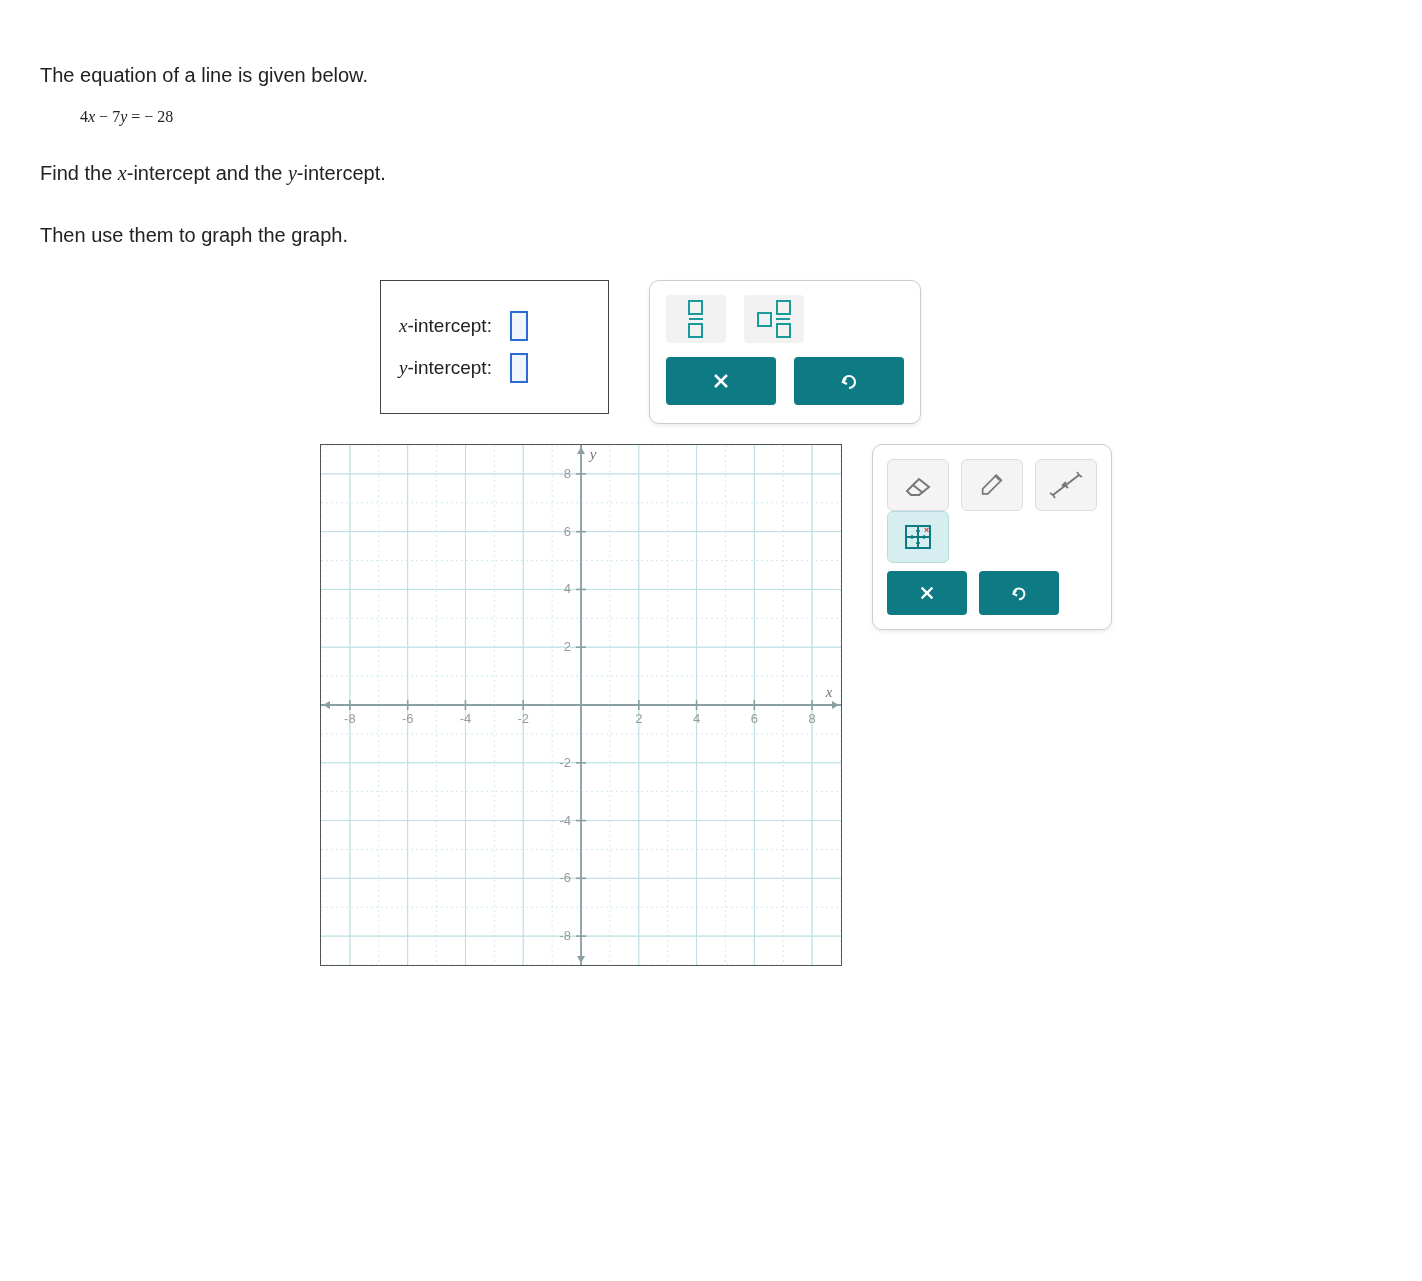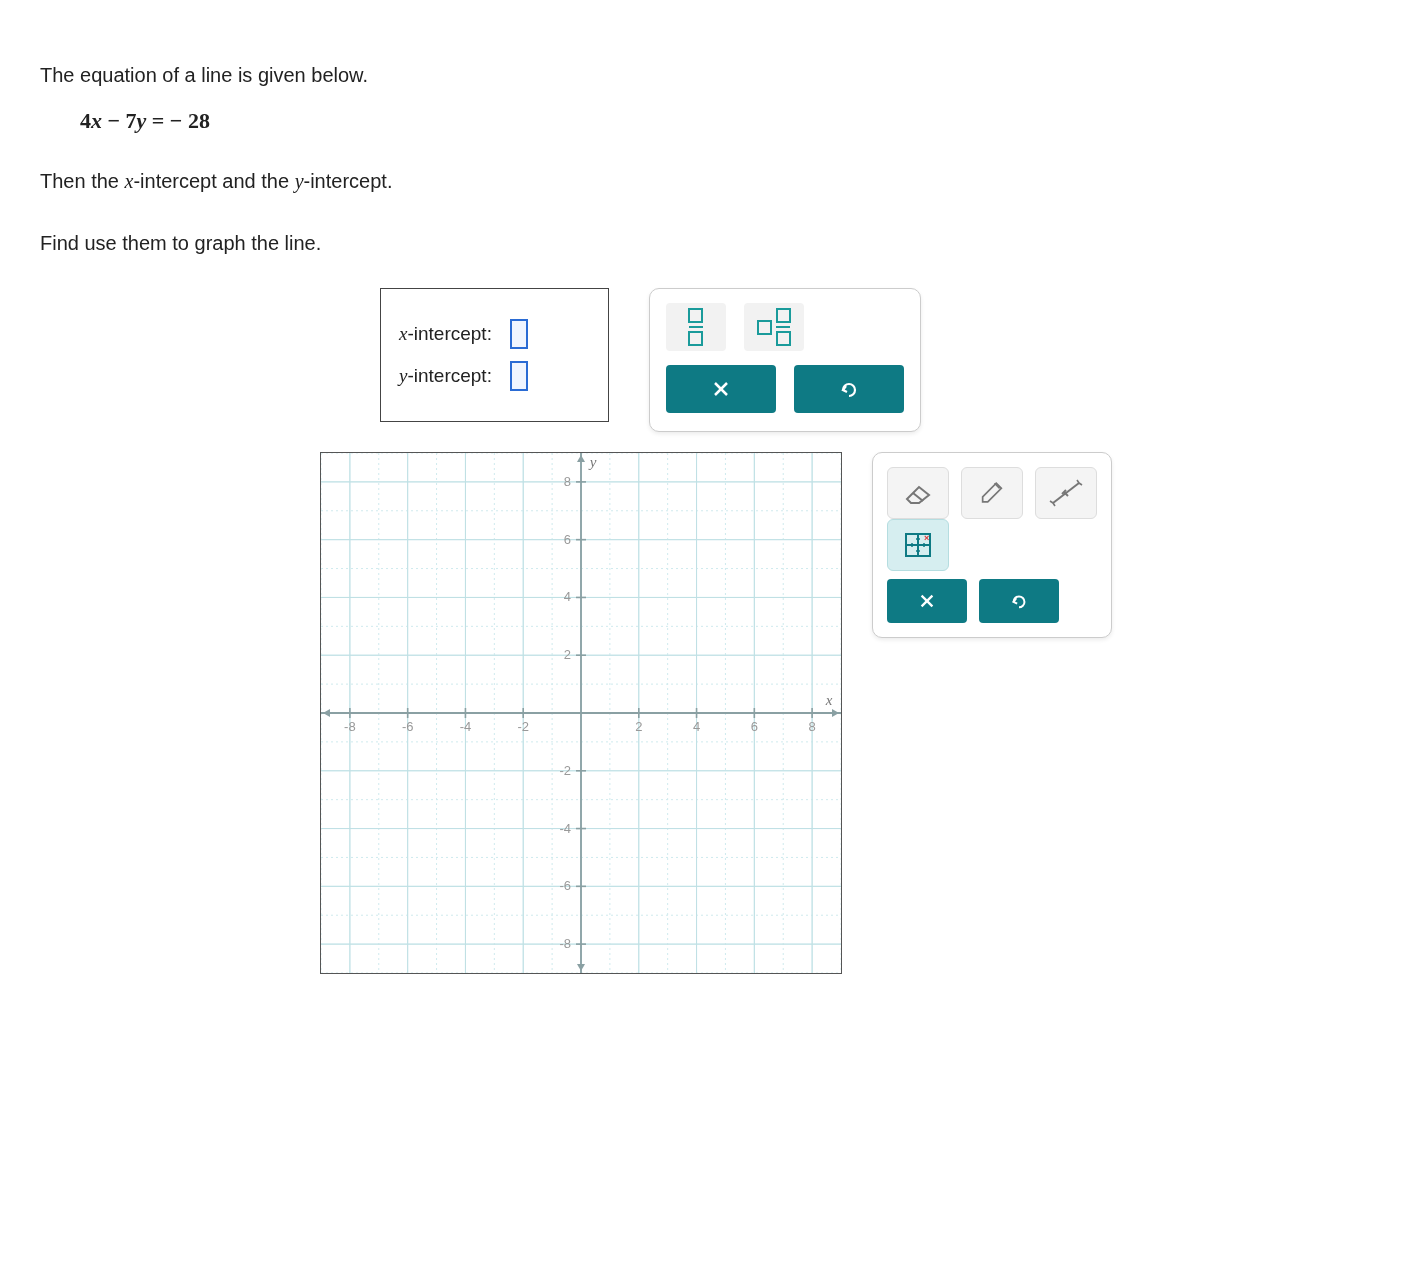--- a/index.html
+++ b/index.html
@@ -6,23 +6,22 @@
     font-family: Verdana, Geneva, sans-serif;
     font-size: 20px;
     color: #222;
     margin: 0;
     padding: 28px 40px;
     background: #fff;
   }
   .problem-text { line-height: 1.5; margin-bottom: 10px; margin-top: 32px; }
   .equation {
     font-family: 'Times New Roman', Georgia, serif;
-    font-size: 22px;
+    font-size: 16px;
     margin: 18px 0 18px 40px;
-    font-weight: bold;
   }
   .italic { font-style: italic; font-family: 'Times New Roman', Georgia, serif; }
   .middle-area {
     display: flex;
     align-items: flex-start;
     gap: 40px;
     margin-top: 30px;
     margin-left: 340px;
   }
   .answer-box {
@@ -129,23 +128,23 @@
   }
 </style>
 </head>
 <body>
 
 <div class="problem-text">The equation of a line is given below.</div>
 <div class="equation">
   4<span class="italic">x</span> − 7<span class="italic">y</span> = − 28
 </div>
 <div class="problem-text">
-  <span>Then the </span><span class="italic">x</span><span>-intercept and the </span><span class="italic">y</span><span>-intercept.</span>
+  <span>Find the </span><span class="italic">x</span><span>-intercept and the </span><span class="italic">y</span><span>-intercept.</span>
 </div>
-<div class="problem-text">Find use them to graph the line.</div>
+<div class="problem-text">Then use them to graph the graph.</div>
 
 <div class="middle-area">
   <div class="answer-box">
     <div class="answer-row">
       <span class="answer-label">
         <span class="italic">x</span><span>-intercept:</span>
       </span>
       <span class="placeholder"></span>
     </div>
     <div class="answer-row">

